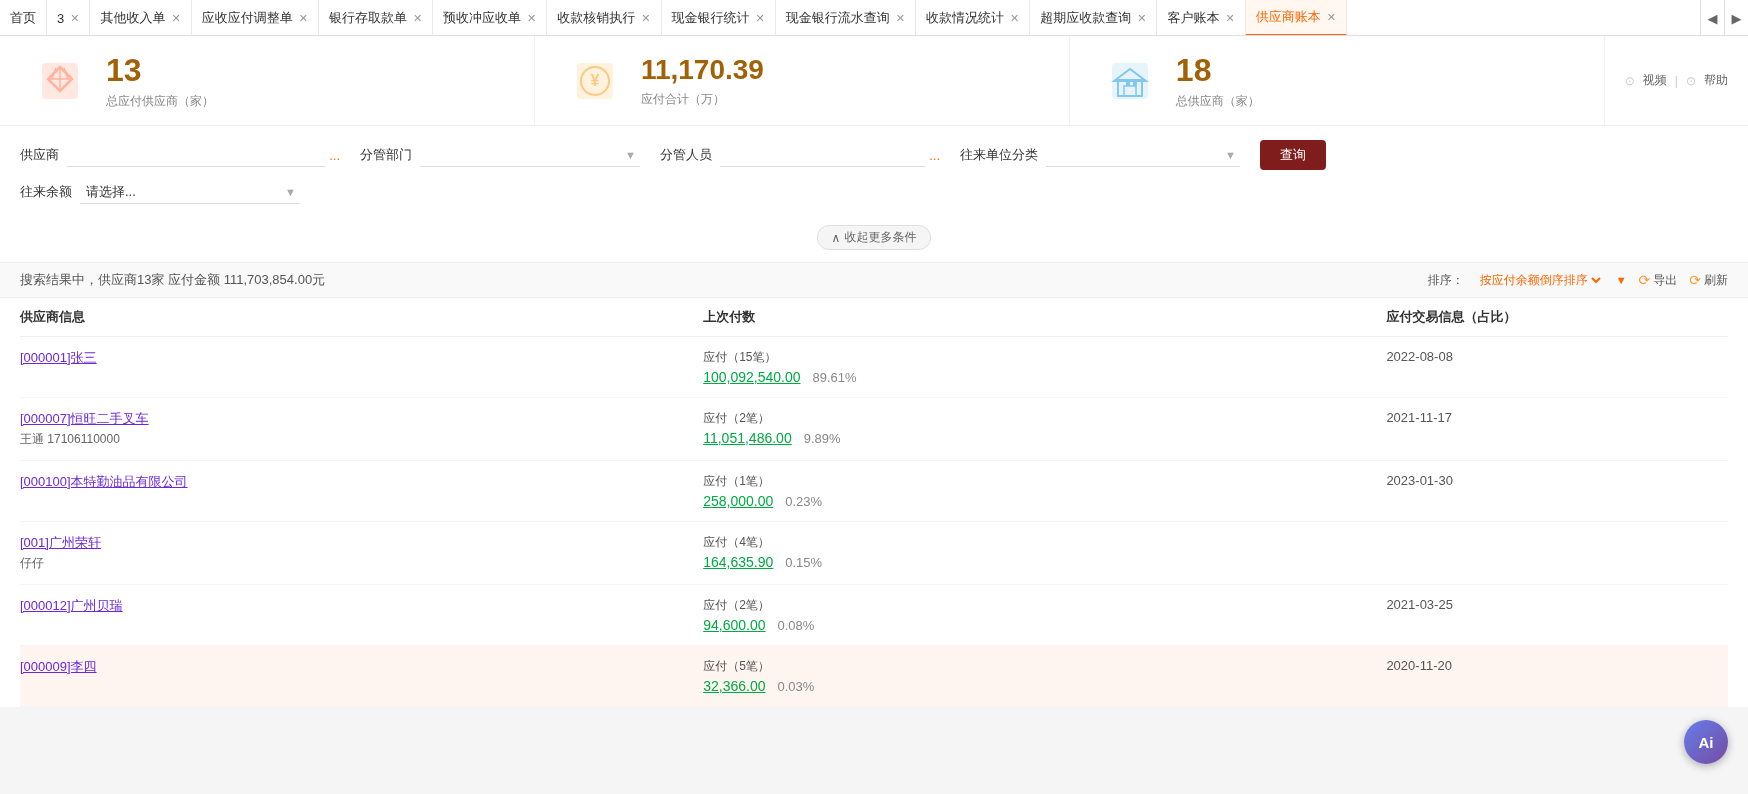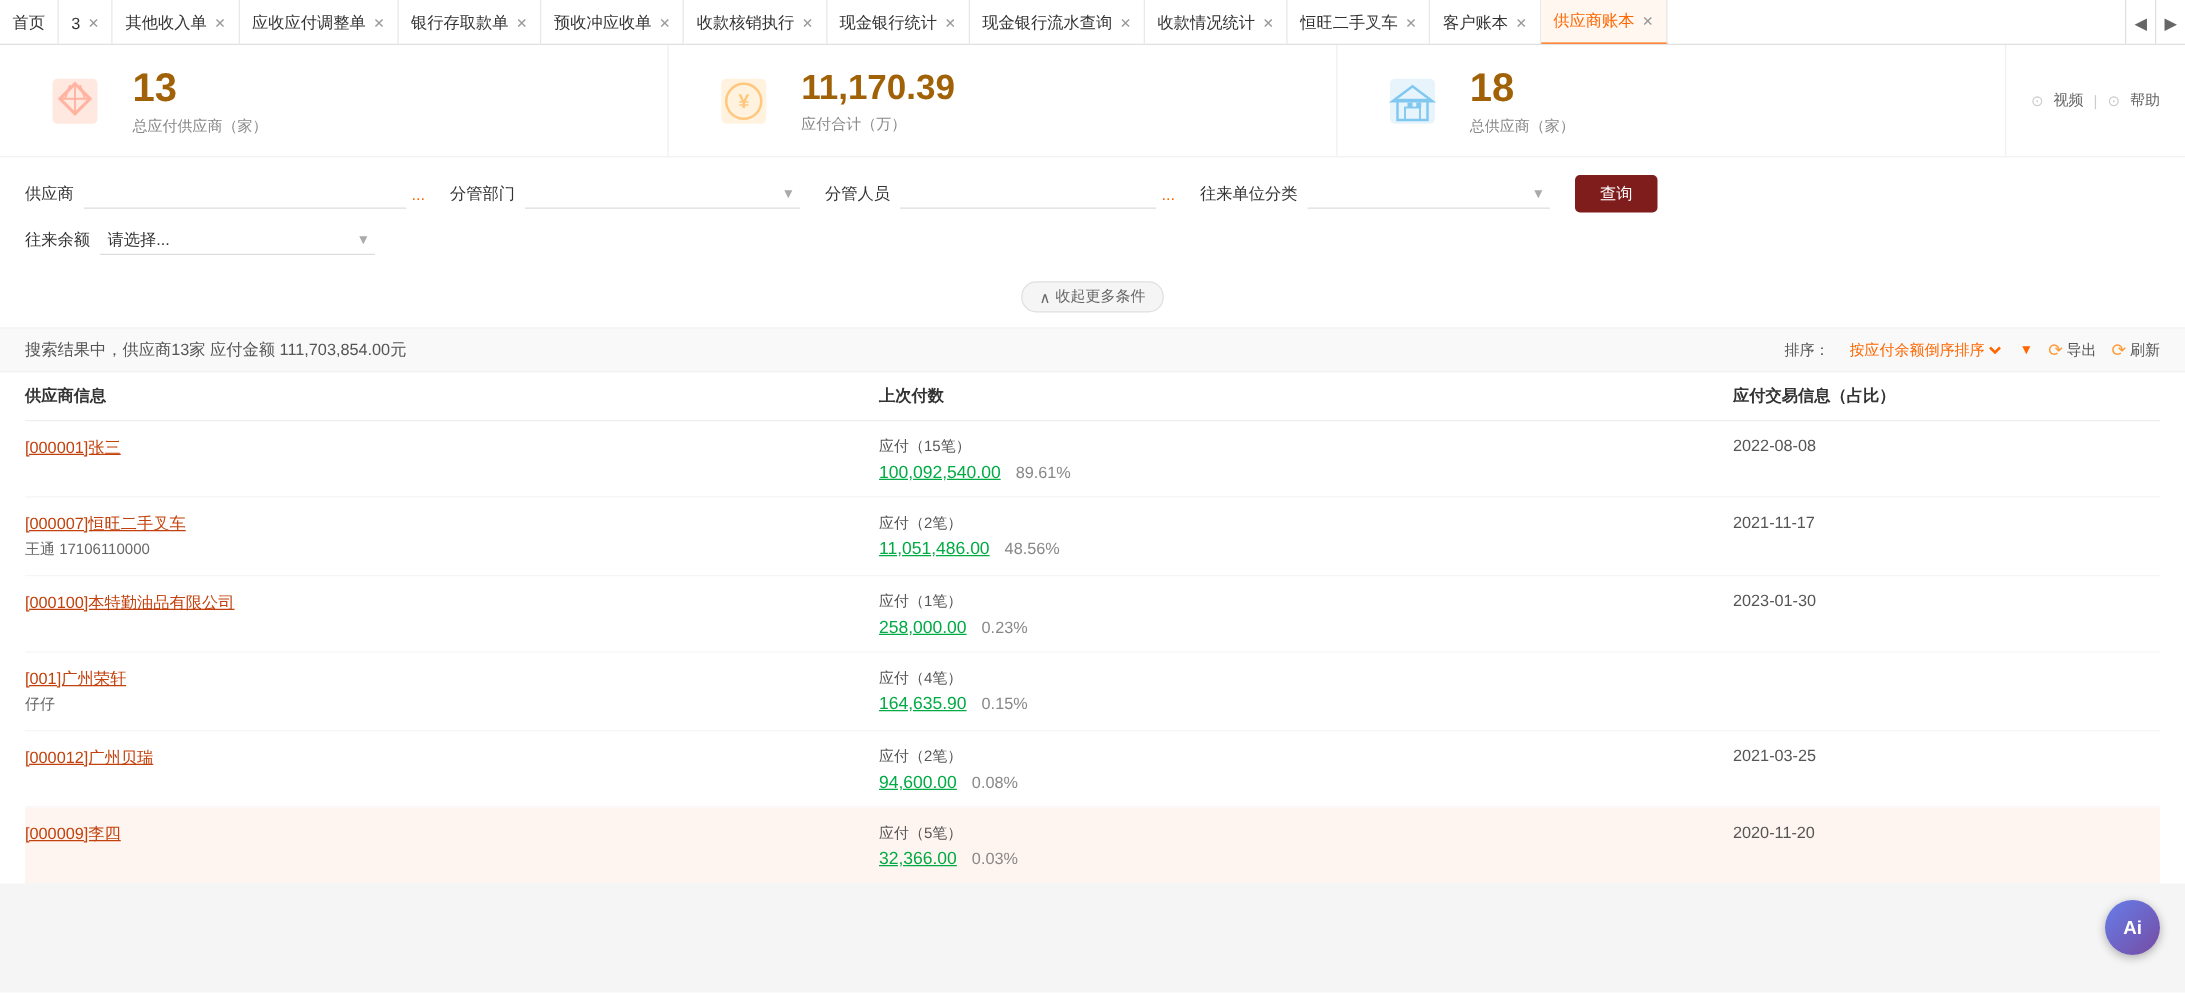--- a/index.html
+++ b/index.html
@@ -212,21 +212,21 @@
     }
     .table-row {
       display: grid;
       grid-template-columns: 2fr 2fr 1fr;
       padding: 12px 0;
       border-bottom: 1px solid #f5f5f5;
       align-items: start;
     }
     .table-row.highlighted { background: #fff5f0; }
     .supplier-link {
-      color: #c2410c;
+      color: #6d28d9;
       text-decoration: underline;
       cursor: pointer;
       font-size: 13px;
     }
     .supplier-sub { font-size: 12px; color: #666; margin-top: 3px; }
     .amount-green { color: #00aa44; font-size: 14px; font-weight: 500; text-decoration: underline; cursor: pointer; }
     .amount-label { font-size: 12px; color: #555; margin-bottom: 3px; }
     .amount-row { display: flex; align-items: center; gap: 12px; }
     .percent { color: #888; font-size: 13px; }
     .date-text { font-size: 13px; color: #555; text-align: right; }
@@ -268,21 +268,21 @@
   </div>
   <div class="nav-tab">
     <span>现金银行流水查询</span>
     <span class="close-btn">✕</span>
   </div>
   <div class="nav-tab">
     <span>收款情况统计</span>
     <span class="close-btn">✕</span>
   </div>
   <div class="nav-tab">
-    <span>恒旺二手叉车</span>
+    <span>超期应收款查询</span>
     <span class="close-btn">✕</span>
   </div>
   <div class="nav-tab">
     <span>客户账本</span>
     <span class="close-btn">✕</span>
   </div>
   <div class="nav-tab active">
     <span>供应商账本</span>
     <span class="close-btn">✕</span>
   </div>
@@ -455,21 +455,21 @@
 
   <div class="table-row">
     <div>
       <div class="supplier-link">[000007]恒旺二手叉车</div>
       <div class="supplier-sub">王通  17106110000</div>
     </div>
     <div>
       <div class="amount-label">应付（2笔）</div>
       <div class="amount-row">
         <span class="amount-green">11,051,486.00</span>
-        <span class="percent">48.56%</span>
+        <span class="percent">9.89%</span>
       </div>
     </div>
     <div>
       <span class="date-text">2021-11-17</span>
     </div>
   </div>
 
   <div class="table-row">
     <div>
       <div class="supplier-link">[000100]本特勤油品有限公司</div>

